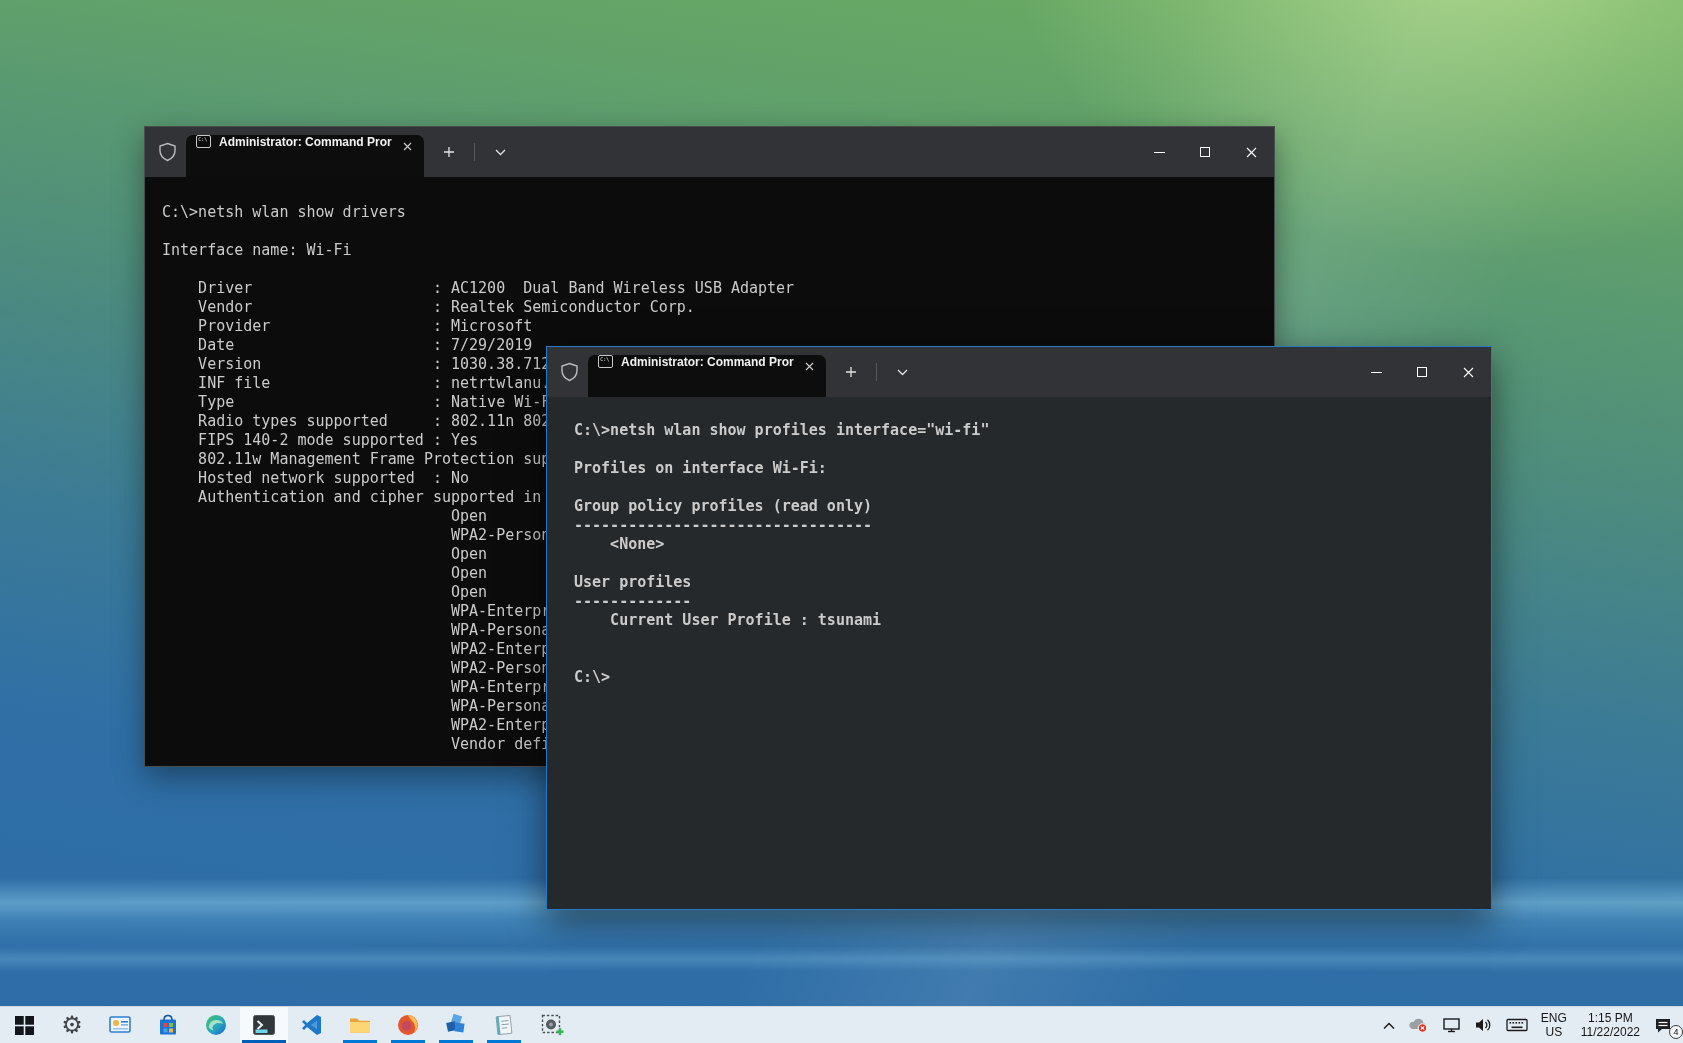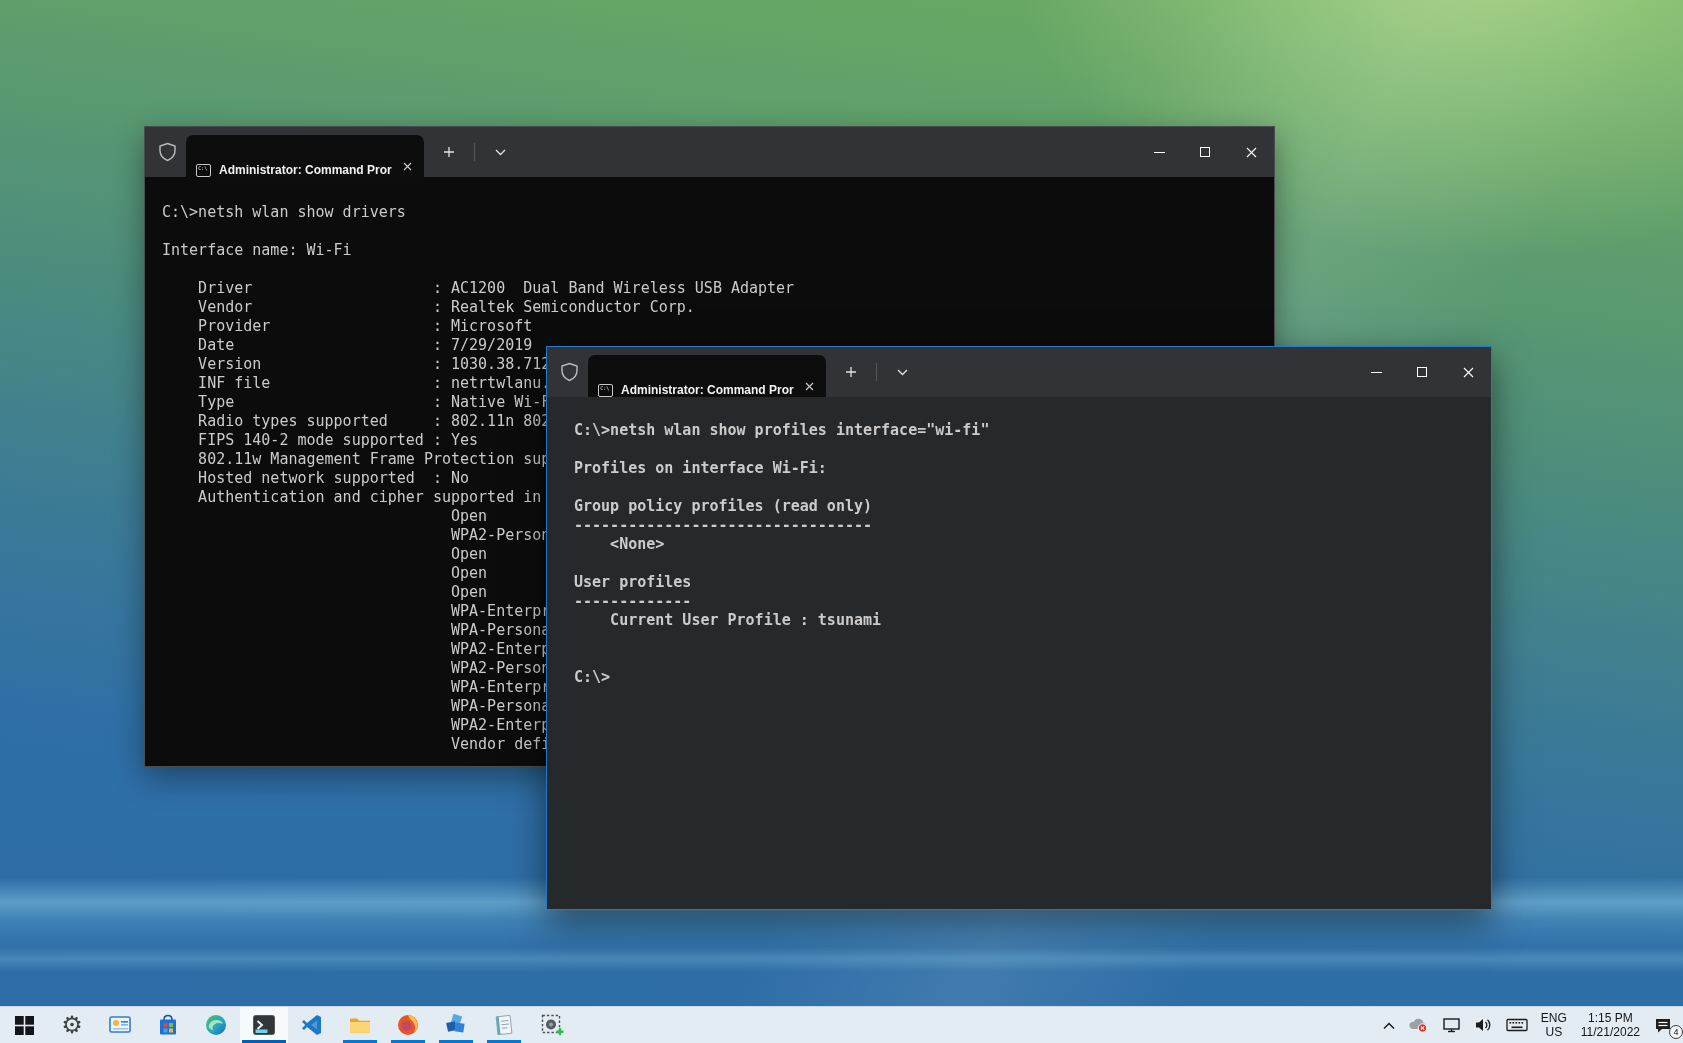--- a/index.html
+++ b/index.html
@@ -24,21 +24,21 @@
   
   .window { position:absolute; display:flex; flex-direction:column; overflow:hidden; }
   .w-back  { left:144px; top:126px; width:1131px; height:641px; z-index:2;
              border:1px solid #4a4d50; box-shadow:0 10px 28px rgba(0,0,0,.38); }
   .w-front { left:546px; top:346px; width:946px; height:564px; z-index:3;
              border:1px solid #2579c8; box-shadow:0 12px 34px rgba(0,0,0,.5); }
 
   .titlebar { height:50px; flex:0 0 50px; background:#323336; display:flex; align-items:center; }
   .shield { margin:0 9px 0 13px; flex:0 0 auto; }
   .tab { align-self:flex-end; height:42px; width:238px; background:#0d0d0d;
-         border-radius:7px 7px 0 0; display:flex; align-items:flex-end; padding:0 6px 0 10px; }
+         border-radius:7px 7px 0 0; display:flex; align-items:flex-start; padding:0 6px 0 10px; }
   .tab-ico { flex:0 0 auto; margin-right:8px; }
   .tab-title { flex:1 1 auto; font-size:12px; font-weight:bold; color:#f2f2f2;
                white-space:nowrap; overflow:hidden; }
   .tab-close { flex:0 0 auto; width:22px; height:22px; display:flex; align-items:center;
                justify-content:center; border-radius:3px; }
   .bar-btn { width:34px; height:34px; margin-left:8px; display:flex; align-items:center;
              justify-content:center; border-radius:4px; }
   .bar-sep { width:1px; height:18px; background:#55585c; margin-left:8px; }
   .caption { margin-left:auto; align-self:stretch; display:flex; }
   .cap { width:46px; display:flex; align-items:center; justify-content:center; }
@@ -358,21 +358,21 @@
             <rect x="5.5" y="9.5" width="11" height="1.6"></rect>
           </g>
         </svg>
       </div>
       <div class="tray-stack">
         <span>ENG</span>
         <span>US</span>
       </div>
       <div class="tray-stack">
         <span>1:15 PM</span>
-        <span>11/21/2022</span>
+        <span>11/22/2022</span>
       </div>
       <div class="tray-item" style="padding-right:10px;">
         <svg width="20" height="19" viewBox="0 0 20 19">
           <path d="M3 3 h14 v10 h-8 l-4 3.5 v-3.5 h-2 Z" fill="#1d1f21"></path>
           <line x1="5.5" y1="6.5" x2="14.5" y2="6.5" stroke="#fff" stroke-width="1.2"></line>
           <line x1="5.5" y1="9.5" x2="14.5" y2="9.5" stroke="#fff" stroke-width="1.2"></line>
         </svg>
         <span class="badge">4</span>
       </div>
     </div>

